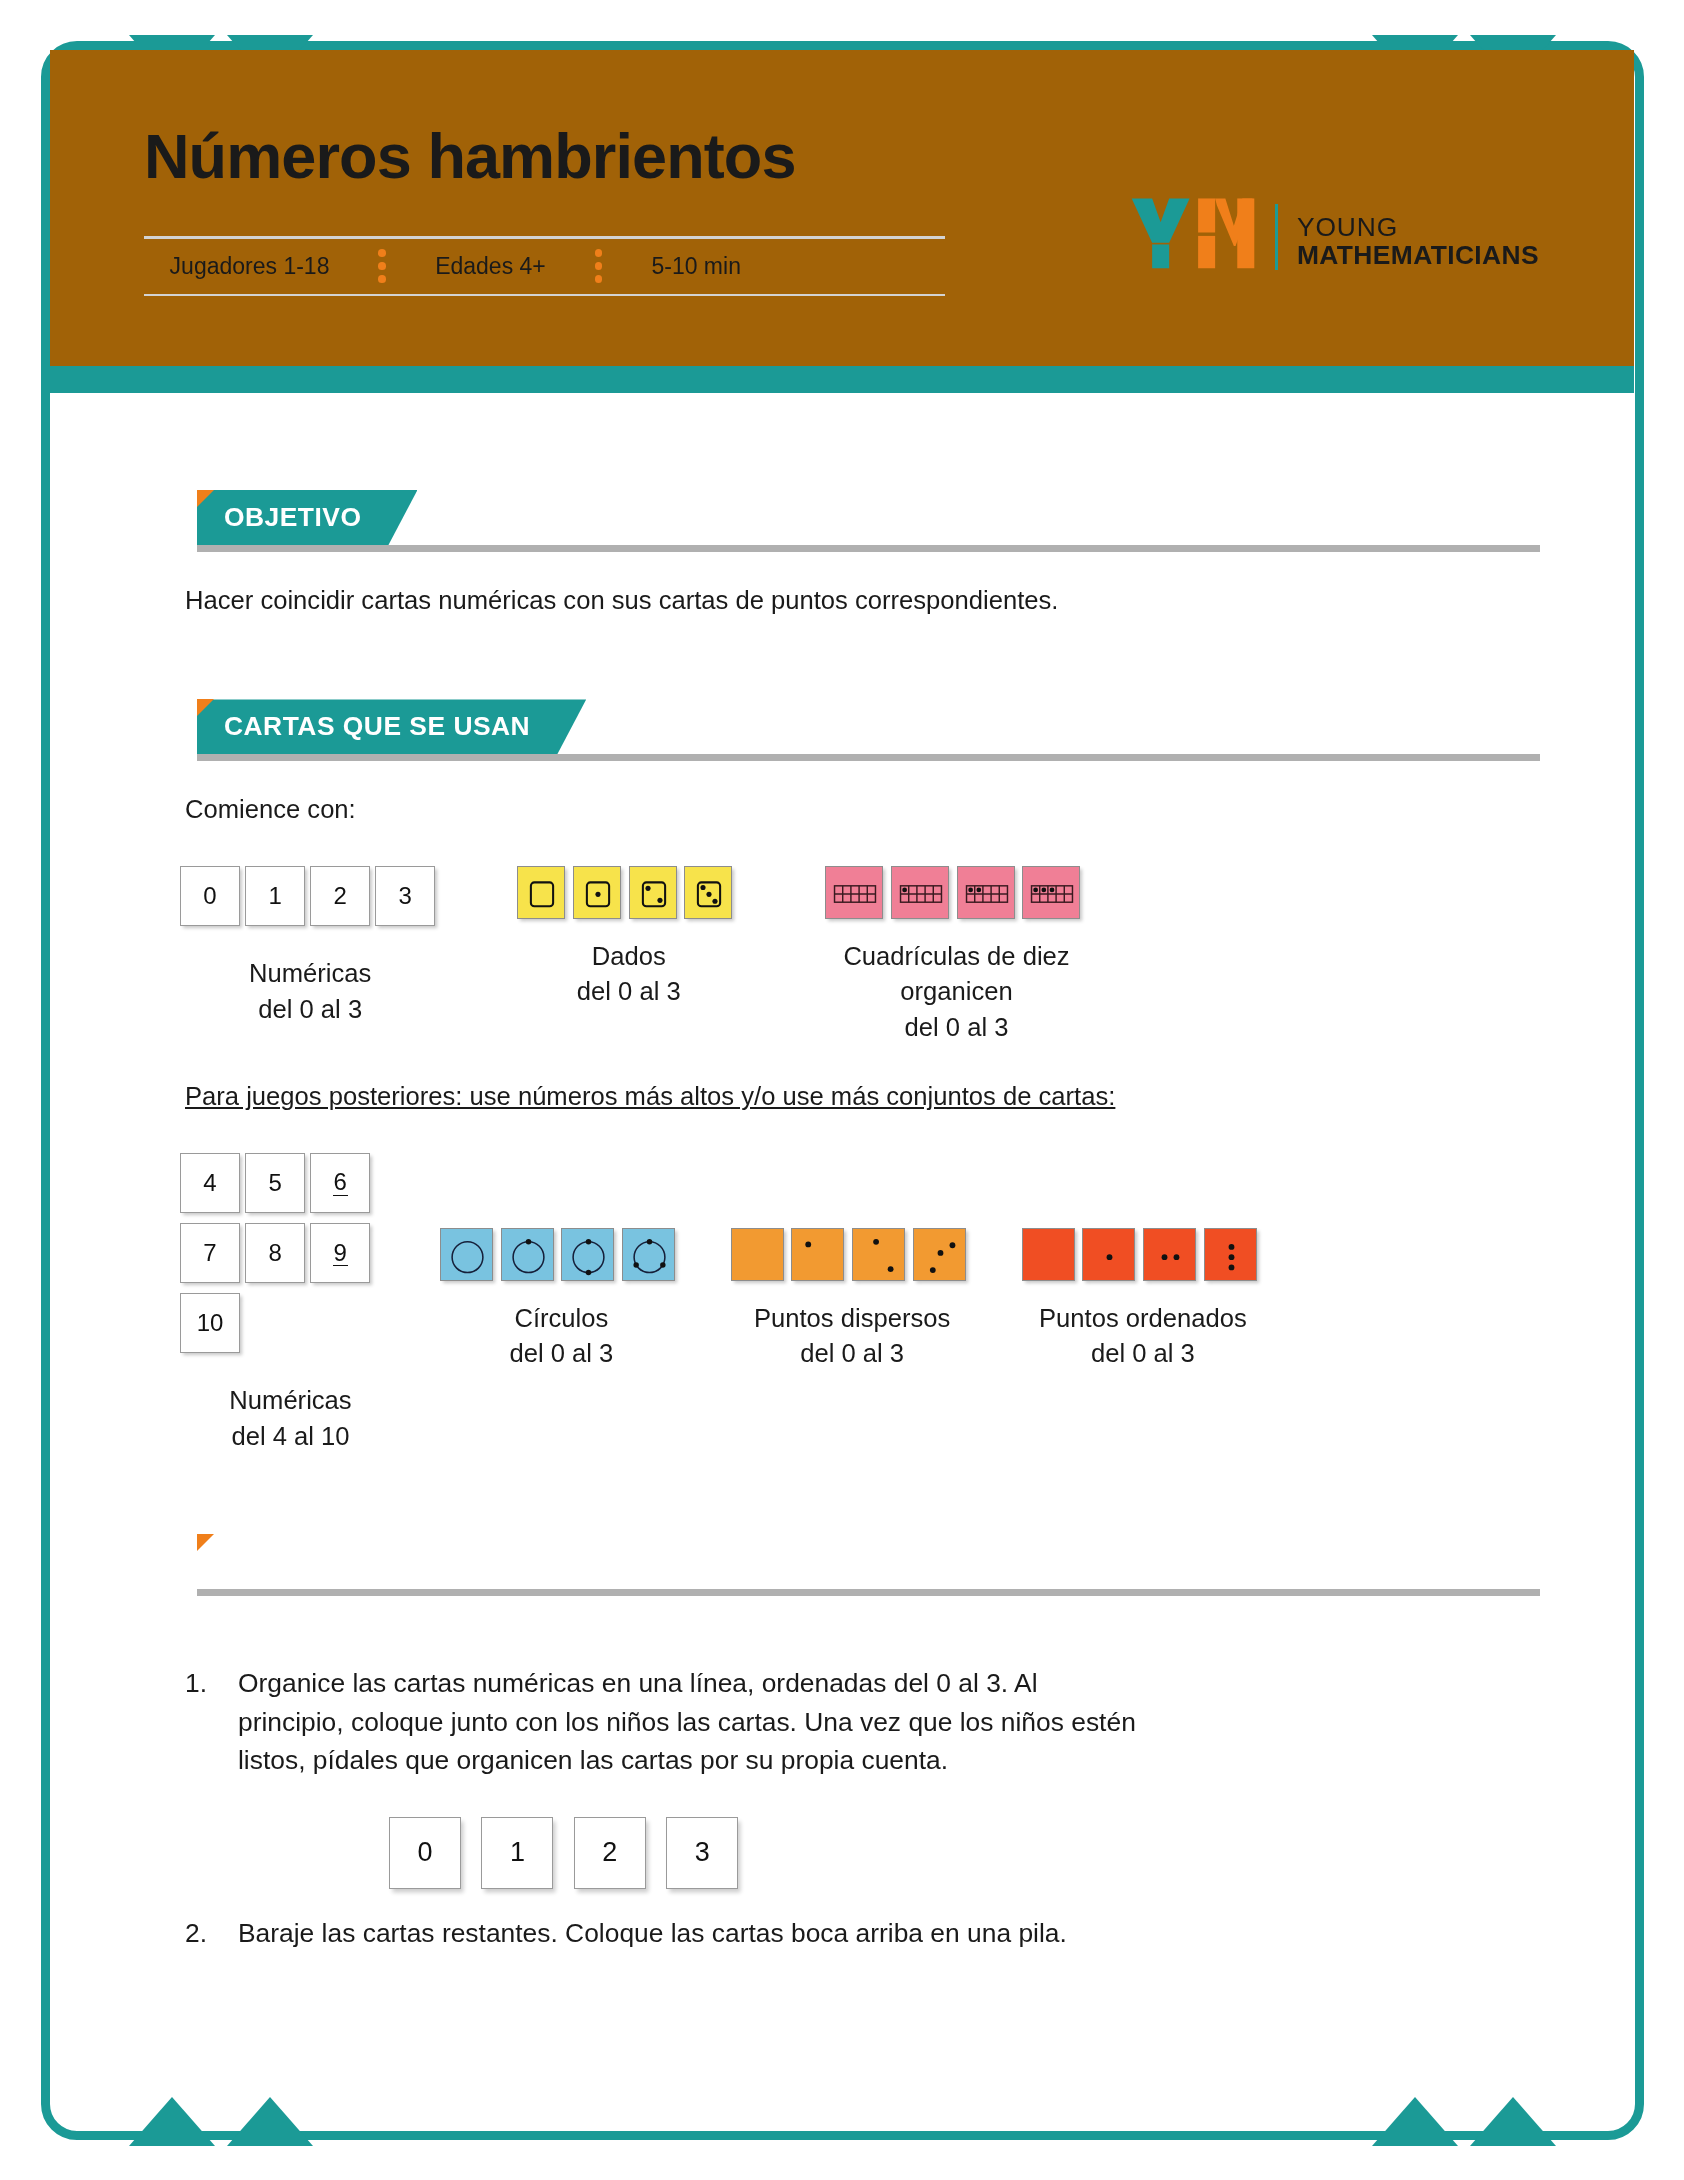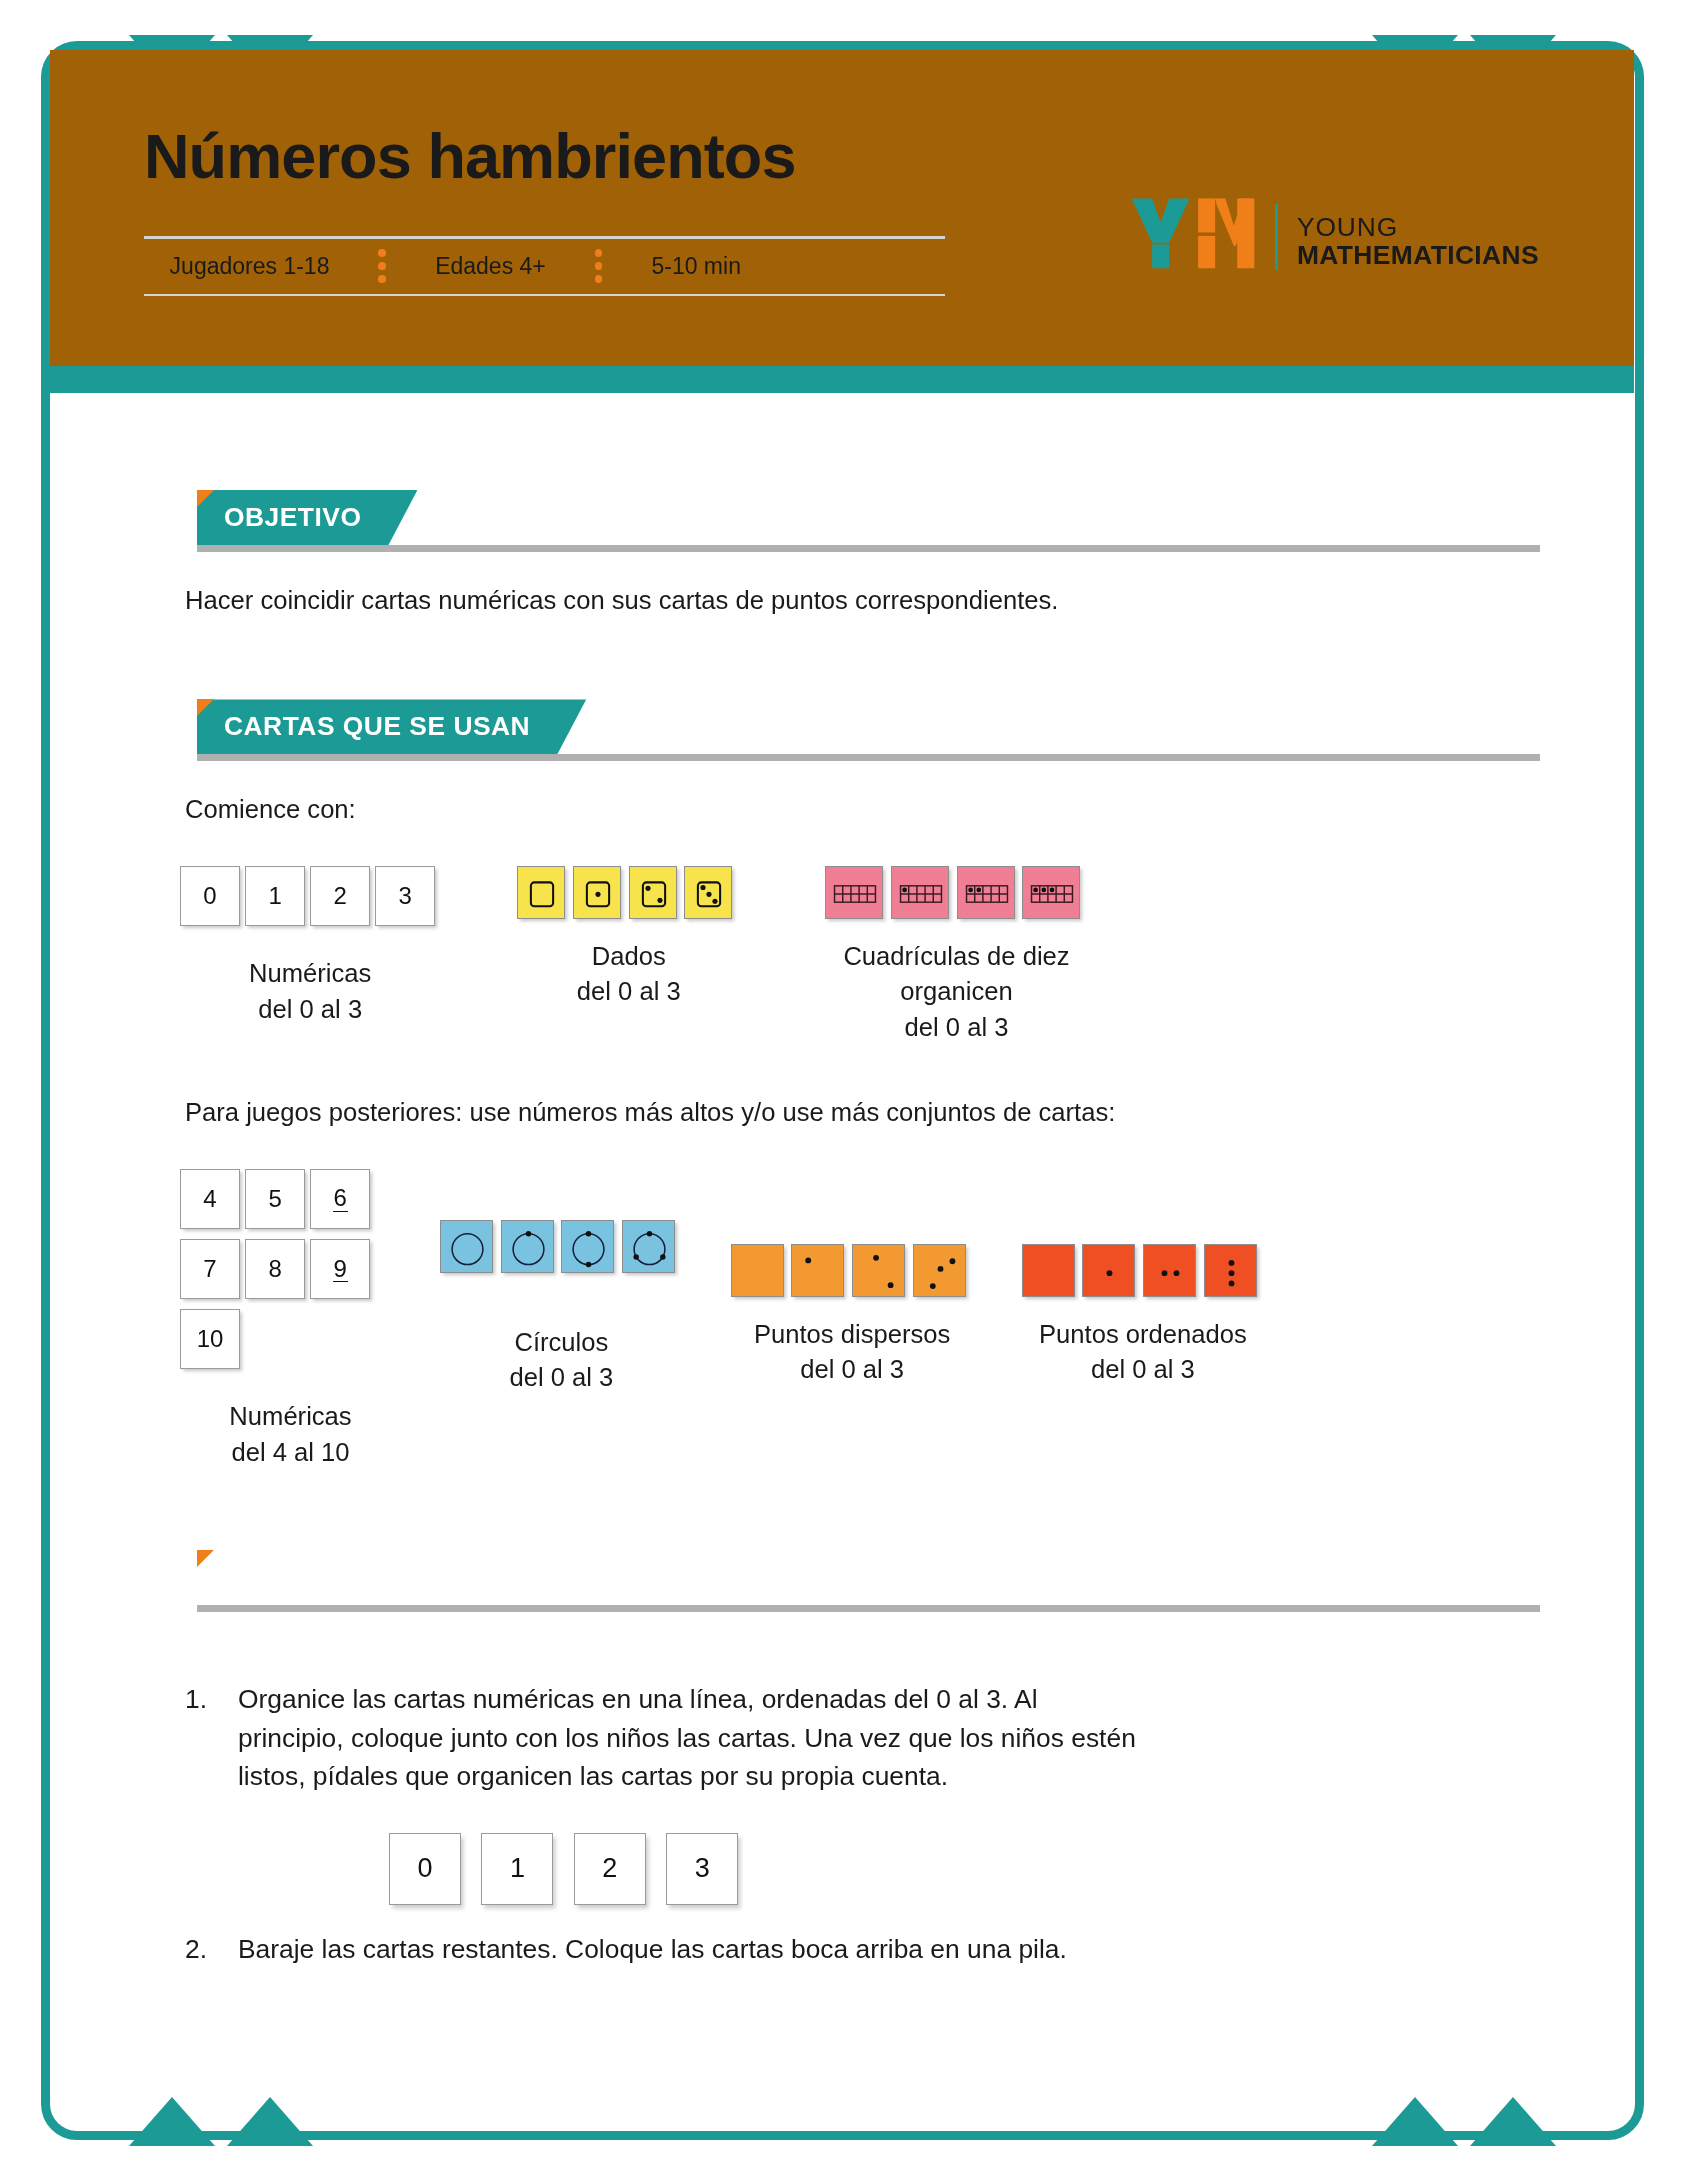--- a/index.html
+++ b/index.html
@@ -397,21 +397,21 @@
                 </svg>
               </div>
             </div>
             <div class="caption">
               <span class="c2">Cuadrículas de diez</span>
               <span class="c2">organicen</span>
               <span class="c2">del 0 al 3</span>
             </div>
           </div>
         </div>
-      <p class="para" style="margin-top:48px;">Para juegos posteriores: use números más altos y/o use más conjuntos de cartas:</p>
+      <p class="para" style="margin-top:32px;text-decoration:underline;">Para juegos posteriores: use números más altos y/o use más conjuntos de cartas:</p>
       <div class="groups" id="later-groups">
           <div class="group" style="margin-left: 36px;">
             <div class="cards wrap">
               <div class="card num-card">
                 <span>4</span>
               </div>
               <div class="card num-card">
                 <span>5</span>
               </div>
               <div class="card num-card">
@@ -428,21 +428,21 @@
               </div>
               <div class="card num-card">
                 <span>10</span>
               </div>
             </div>
             <div class="caption">
               <span class="c2">Numéricas</span>
               <span class="c2">del 4 al 10</span>
             </div>
           </div>
-          <div class="group" style="margin-left: 39px; margin-top: 51px; gap: 32px;">
+          <div class="group" style="margin-left: 39px; margin-top: 75px;">
             <div class="cards">
               <div class="pic-card blue">
                 <svg width="53" height="53" viewBox="0 0 62 62" style="display: block;">
                   <circle cx="31" cy="33" r="18" fill="none" stroke="#16203a" stroke-width="1.8"></circle>
                 </svg>
               </div>
               <div class="pic-card blue">
                 <svg width="53" height="53" viewBox="0 0 62 62" style="display: block;">
                   <circle cx="31" cy="33" r="18" fill="none" stroke="#16203a" stroke-width="1.8"></circle>
                   <circle cx="31" cy="15" r="3.2" fill="#111"></circle>

